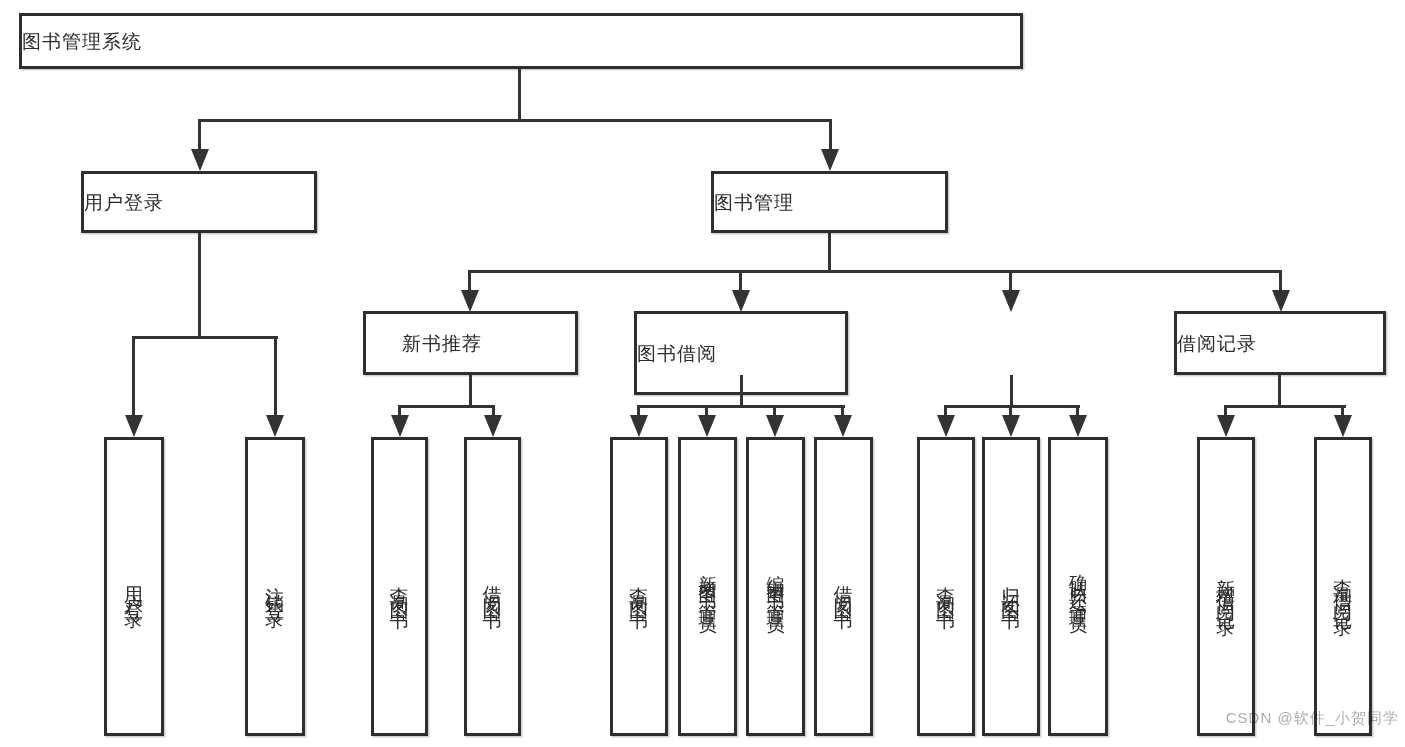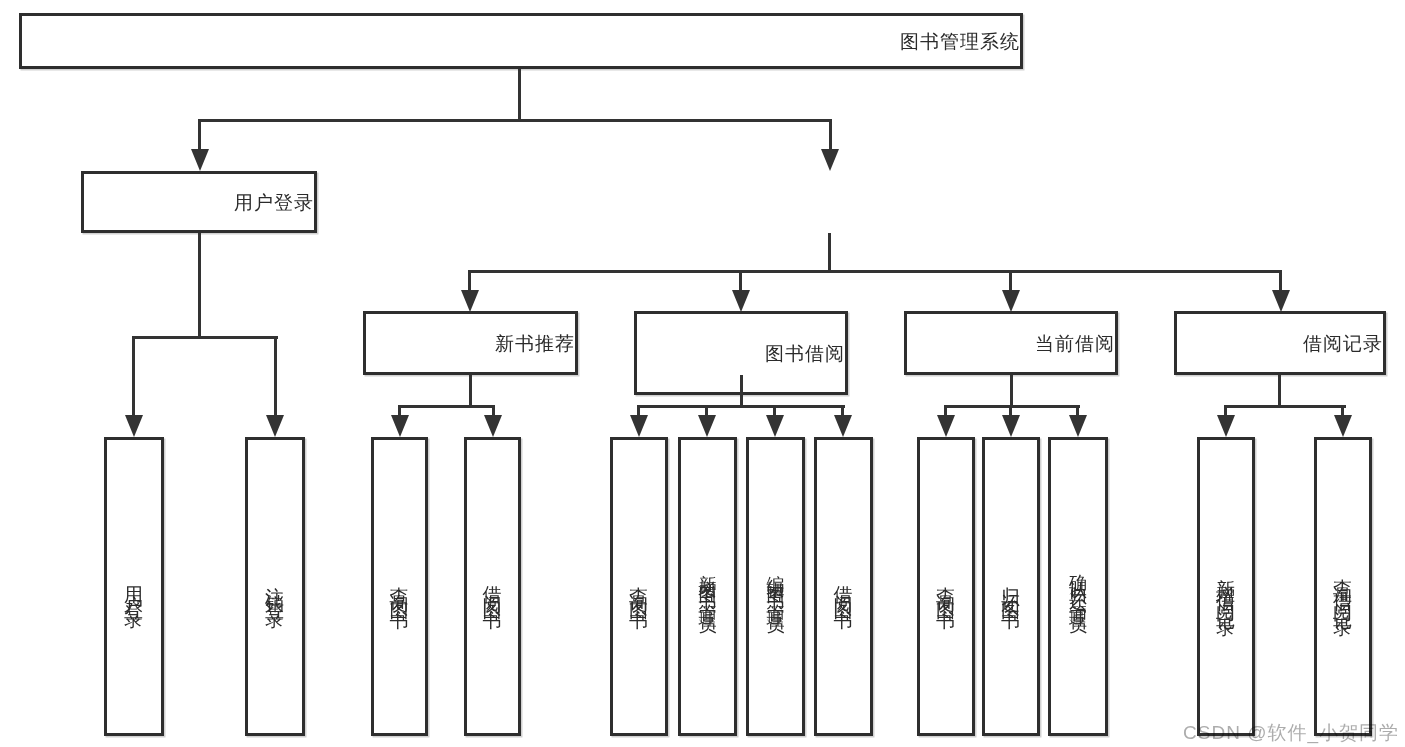--- a/index.html
+++ b/index.html
@@ -14,21 +14,21 @@
   #canvas{
     position:relative;width:1405px;height:747px;overflow:hidden;
     background:var(--bg);
     font-family:"Liberation Sans","DejaVu Sans",sans-serif;
     color:var(--text);
   }
   .box{
     position:absolute;box-sizing:border-box;
     background:var(--fill);
     border:3px solid var(--border);
-    display:flex;align-items:center;justify-content:flex-end;
+    display:flex;align-items:center;justify-content:flex-start;
     font-size:19px;line-height:1;letter-spacing:1px;
     box-shadow:1.5px 1.5px 0 rgba(0,0,0,0.18);
   }
   .leaf{
     position:absolute;box-sizing:border-box;top:437px;height:299px;
     background:var(--fill);
     border:3px solid var(--border);
     display:flex;align-items:center;justify-content:center;
     box-shadow:1.5px 1.5px 0 rgba(0,0,0,0.18);
   }
@@ -39,22 +39,22 @@
   }
   .leaf.dense .vtext{letter-spacing:6px;font-size:18px;}
   .line{position:absolute;background:var(--line);}
   .arrow{
     position:absolute;width:0;height:0;
     border-left:9px solid transparent;
     border-right:9px solid transparent;
     border-top:22px solid var(--line);
   }
   #watermark{
-    position:absolute;right:6px;bottom:1px;z-index:10;
-    font-size:19px;letter-spacing:1px;color:var(--wm);
+    position:absolute;right:6px;bottom:19px;z-index:10;
+    font-size:15px;letter-spacing:1px;color:var(--wm);
     opacity:0.85;mix-blend-mode:multiply;margin-left:28px;
   }
   
   #root        {left:19px;  top:13px;  width:1004px;height:56px;}
   #n-user      {left:81px;  top:171px; width:236px; height:62px;}
   #n-mgmt      {left:711px; top:171px; width:237px; height:62px;}
   #n-newbook   {left:363px; top:311px; width:215px; height:64px;padding-left:36px;}
   #n-borrow    {left:634px; top:311px; width:214px; height:84px;}
   #n-current   {left:904px; top:311px; width:214px; height:64px;}
   #n-record    {left:1174px;top:311px; width:212px; height:64px;}
@@ -77,29 +77,29 @@
 
 <div id="canvas">
 
   <div class="box" id="root">
     <span>图书管理系统</span>
   </div>
 
   <div class="box" id="n-user">
     <span>用户登录</span>
   </div>
+  <div class="box" id="n-mgmt">
+    <span>图书管理</span>
+  </div>
 
   <div class="box" id="n-newbook">
     <span>新书推荐</span>
   </div>
   <div class="box" id="n-borrow">
     <span>图书借阅</span>
-  </div>
-  <div class="box" id="n-current">
-    <span>当前借阅</span>
   </div>
   <div class="box" id="n-record">
     <span>借阅记录</span>
   </div>
 
   <div class="leaf" id="l1">
     <span class="vtext">用户登录</span>
   </div>
   <div class="leaf" id="l2">
     <span class="vtext">注销登录</span>

